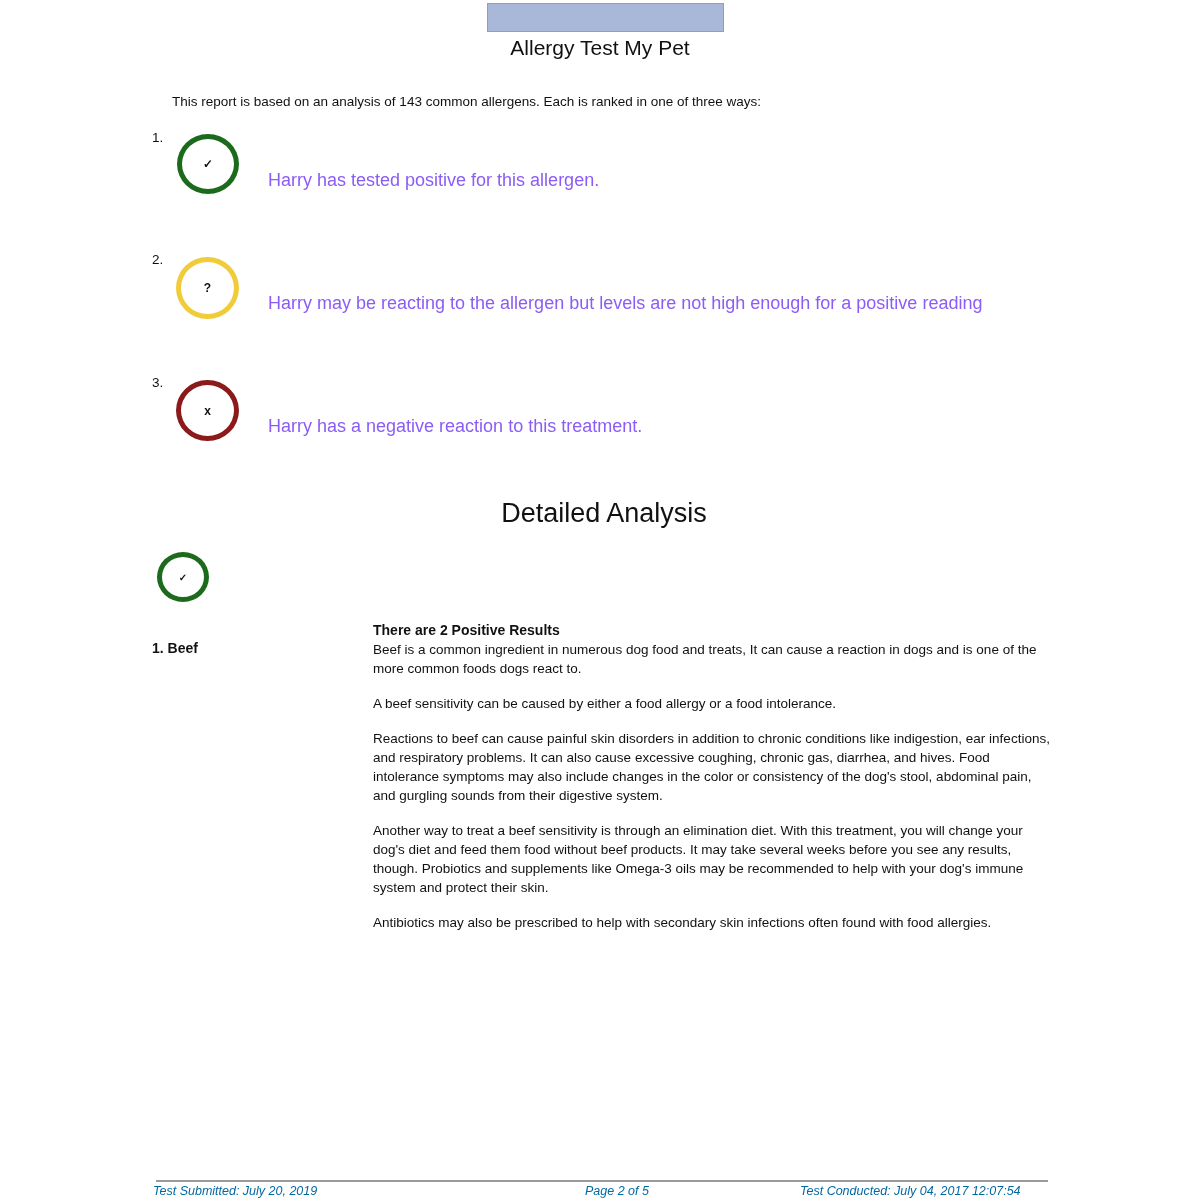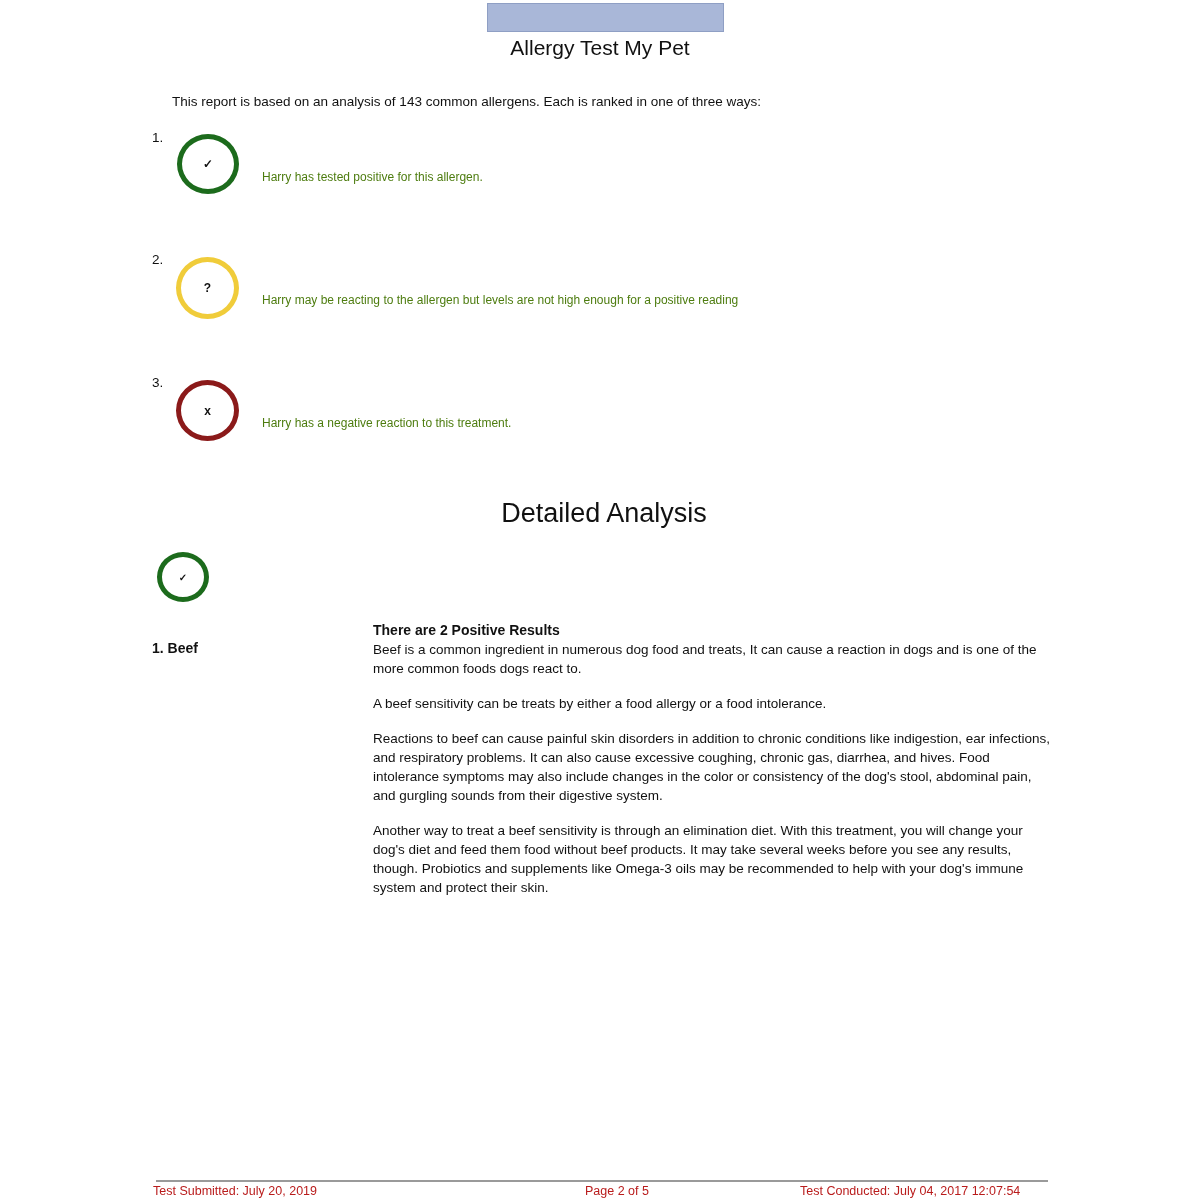--- a/index.html
+++ b/index.html
@@ -5,28 +5,28 @@
     html, body { margin: 0; padding: 0; background: #ffffff; }
     body { width: 1200px; height: 1200px; position: relative; overflow: hidden; font-family: "Liberation Sans", sans-serif; color: #111; }
     .header-bar { position: absolute; left: 487px; top: 3px; width: 237px; height: 29px; background: #a9b7d8; border: 1px solid #8f9fc4; box-sizing: border-box; }
     .doc-title { position: absolute; left: 0; width: 1200px; top: 36px; text-align: center; font-family: Liberation Sans, sans-serif; font-size: 21px; color: #111; }
     .intro { position: absolute; left: 152px; top: 94px; font-size: 13.5px; color: #111; margin-left: 20px; }
     .legend-num { position: absolute; left: 152px; font-size: 13.5px; }
     .circle { position: absolute; border-radius: 50%; box-sizing: border-box; display: flex; align-items: center; justify-content: center; font-size: 12px; font-weight: bold; color: #111; background: #fff; }
     .c-green { border: 5px solid #1c6b1c; }
     .c-yellow { border: 5px solid #f0cc3a; }
     .c-red { border: 5px solid #8b1a1a; }
-    .legend-text { position: absolute; left: 262px; font-size: 12px; color: #4d7c0f; }
+    .legend-text { position: absolute; left: 268px; font-size: 18px; color: #8b5cf6; }
     .section-title { position: absolute; left: 0; width: 1208px; top: 498px; text-align: center; font-size: 27px; color: #111; }
     .pos-header { position: absolute; left: 373px; top: 622px; font-size: 14px; font-weight: bold; }
     .item-name { position: absolute; left: 152px; top: 640px; font-size: 14px; font-weight: bold; }
     .item-body { position: absolute; left: 373px; top: 640px; width: 680px; font-size: 13.5px; line-height: 19px; color: #111; }
     .item-body p { margin: 0 0 16px 0; }
     .footer-line { position: absolute; left: 156px; top: 1180px; width: 892px; height: 2px; background: #9a9a9a; }
-    .footer { position: absolute; top: 1184px; font-size: 12.5px; color: #b91c1c; white-space: nowrap; text-align: right; }
+    .footer { position: absolute; top: 1184px; font-size: 12.5px; font-style: italic; color: #0369a1; white-space: nowrap; text-align: right; }
   </style>
 </head>
 <body>
 
 <div class="header-bar"></div>
 <div class="doc-title">Allergy Test My Pet</div>
 
 <div class="intro">This report is based on an analysis of 143 common allergens.  Each is ranked in one of three ways:</div>
 
 <div class="legend-num" style="top:130px;">1.</div>
@@ -49,21 +49,22 @@
 
 <div class="section-title">Detailed Analysis</div>
 <div class="circle c-green" style="left:157px; top:552px; width:52px; height:50px; border-width:5px;">
   <span style="font-size:10px;">✓</span>
 </div>
 <div class="pos-header">There are 2 Positive Results</div>
 
 <div class="item-name">1. Beef</div>
 <div class="item-body">
   <p>Beef is a common ingredient in numerous dog food and treats, It can cause a reaction in dogs and is one of the more common foods dogs react to.</p>
-  <p>A beef sensitivity can be treats by either a food allergy or a food intolerance.</p>
+  <p>A beef sensitivity can be caused by either a food allergy or a food intolerance.</p>
   <p>Reactions to beef can cause painful skin disorders in addition to chronic conditions like indigestion, ear infections, and respiratory problems. It can also cause excessive coughing, chronic gas, diarrhea, and hives. Food intolerance symptoms may also include changes in the color or consistency of the dog's stool, abdominal pain, and gurgling sounds from their digestive system.</p>
   <p>Another way to treat a beef sensitivity is through an elimination diet. With this treatment, you will change your dog's diet and feed them food without beef products. It may take several weeks before you see any results, though. Probiotics and supplements like Omega-3 oils may be recommended to help with your dog's immune system and protect their skin.</p>
+  <p>Antibiotics may also be prescribed to help with secondary skin infections often found with food allergies.</p>
 </div>
 
 <div class="footer-line"></div>
 <div class="footer" style="left:153px;">Test Submitted: July 20, 2019</div>
 <div class="footer" style="left:585px;">Page 2 of 5</div>
 <div class="footer" style="left:800px;">Test Conducted: July 04, 2017 12:07:54</div>
 
 </body></html>

